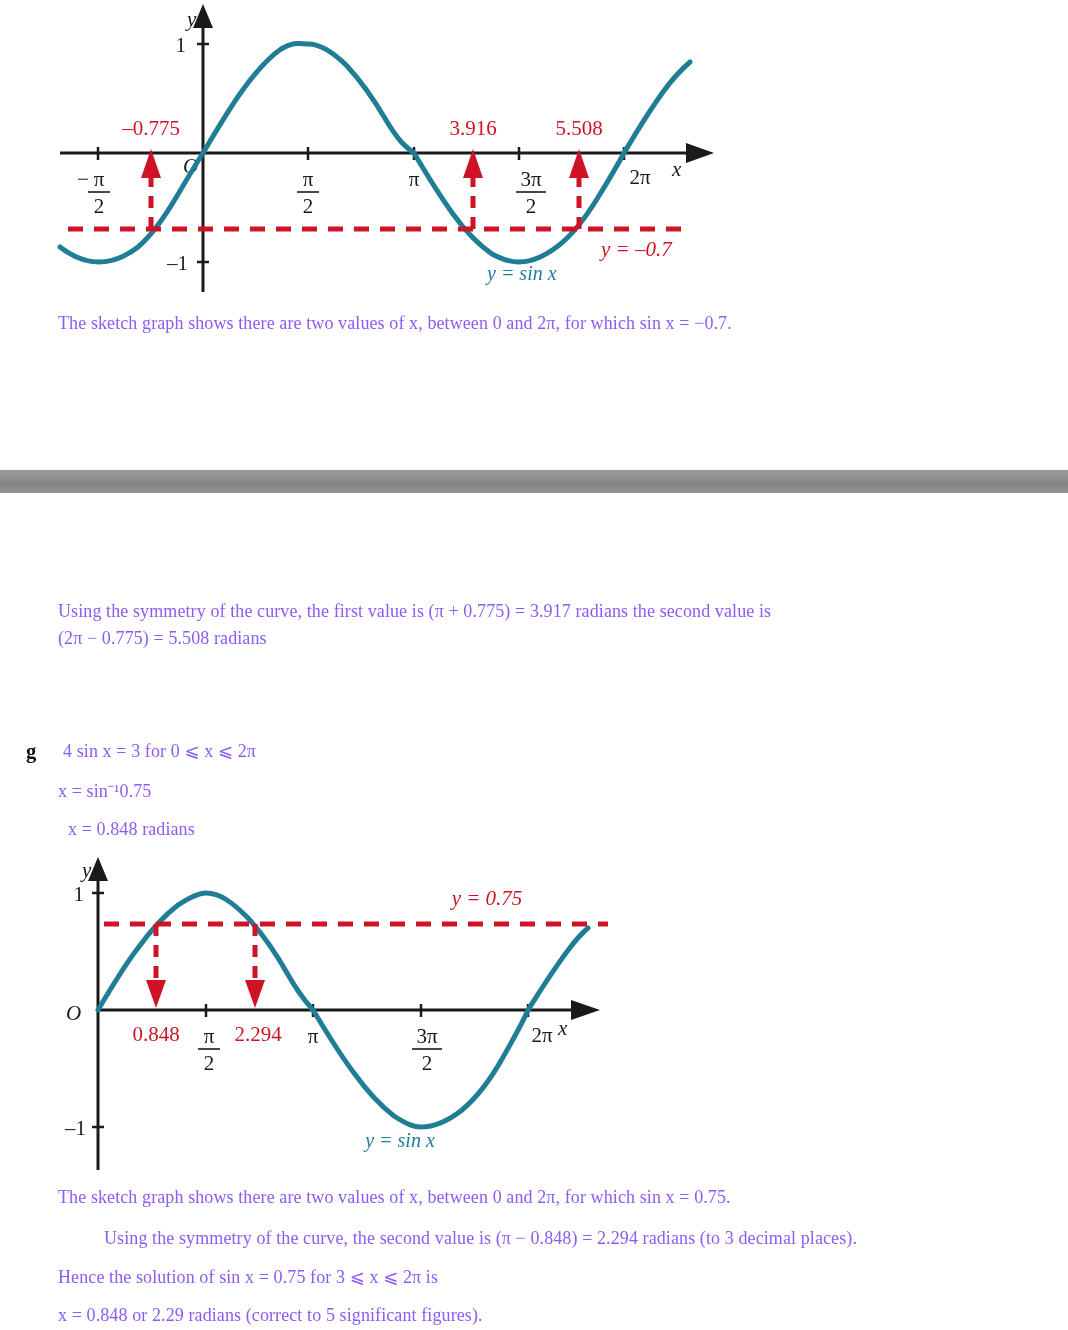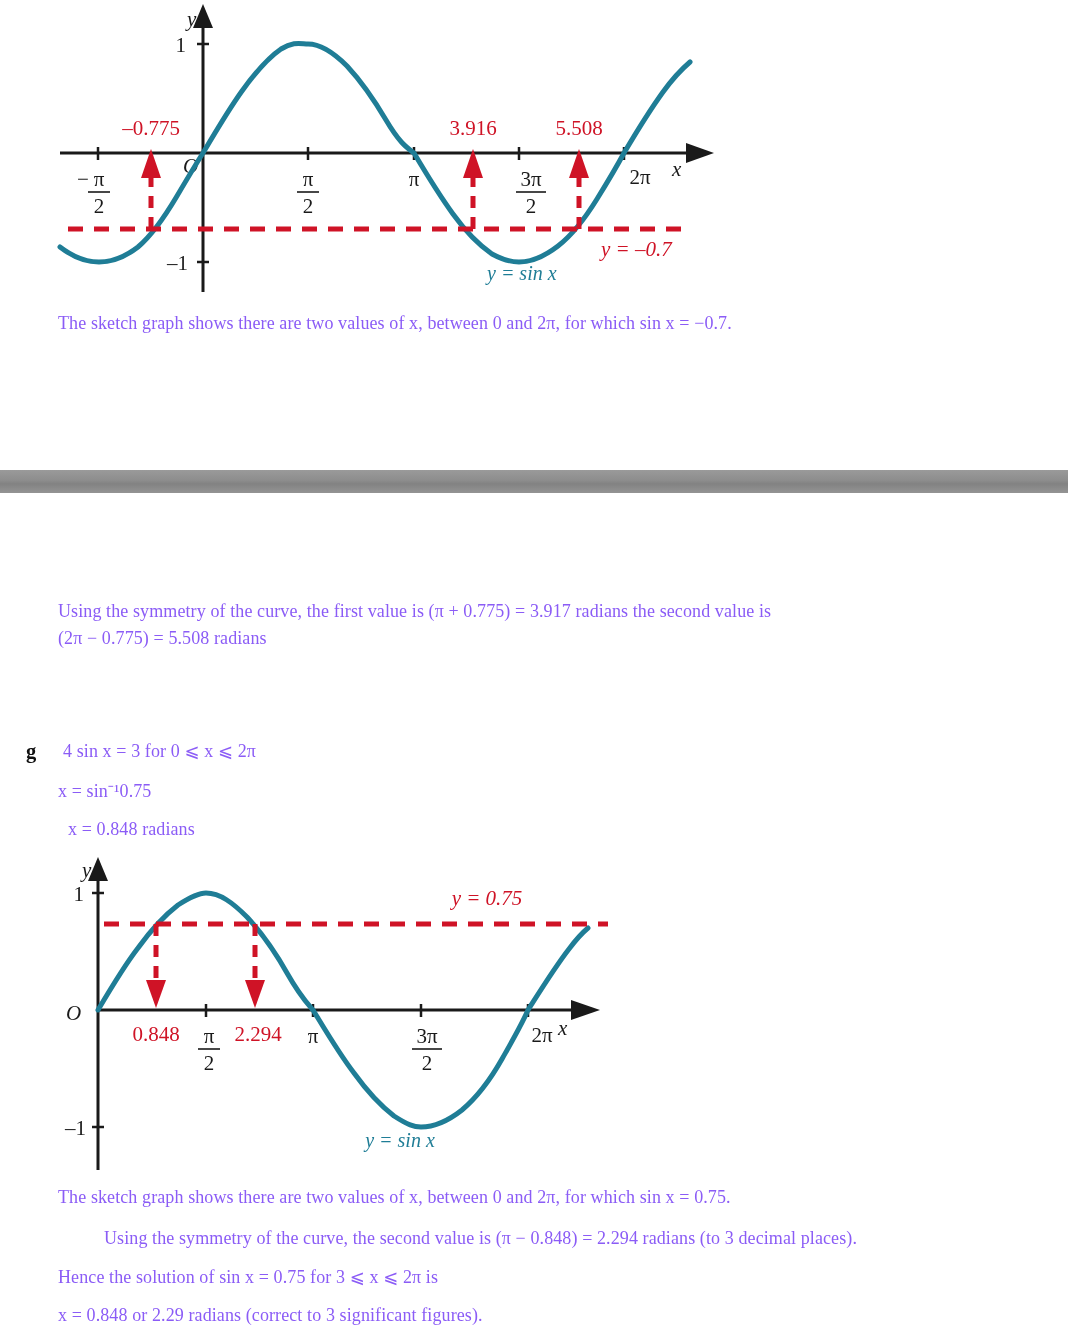--- a/index.html
+++ b/index.html
@@ -203,15 +203,15 @@
       <text class="redlabel" x="156" y="196" text-anchor="middle">0.848</text>
       <text class="redlabel" x="258" y="196" text-anchor="middle">2.294</text>
 
       <text class="tealabel" x="400" y="302" text-anchor="middle">y = sin x</text>
     </svg>
   </div>
 
   <div class="textline" style="left:58px;top:1186px;">The sketch graph shows there are two values of x, between 0 and 2π, for which sin x = 0.75.</div>
   <div class="textline" style="left:74px;top:1227px;margin-left:30px;">Using the symmetry of the curve, the second value is (π − 0.848) = 2.294 radians (to 3 decimal places).</div>
   <div class="textline" style="left:58px;top:1266px;">Hence the solution of sin x = 0.75 for 3 ⩽ x ⩽ 2π is</div>
-  <div class="textline" style="left:58px;top:1304px;">x = 0.848 or 2.29 radians (correct to 3 significant figures).</div>
+  <div class="textline" style="left:58px;top:1304px;">x = 0.848 or 2.29 radians (correct to 5 significant figures).</div>
 
 </div>
 
 </body></html>

